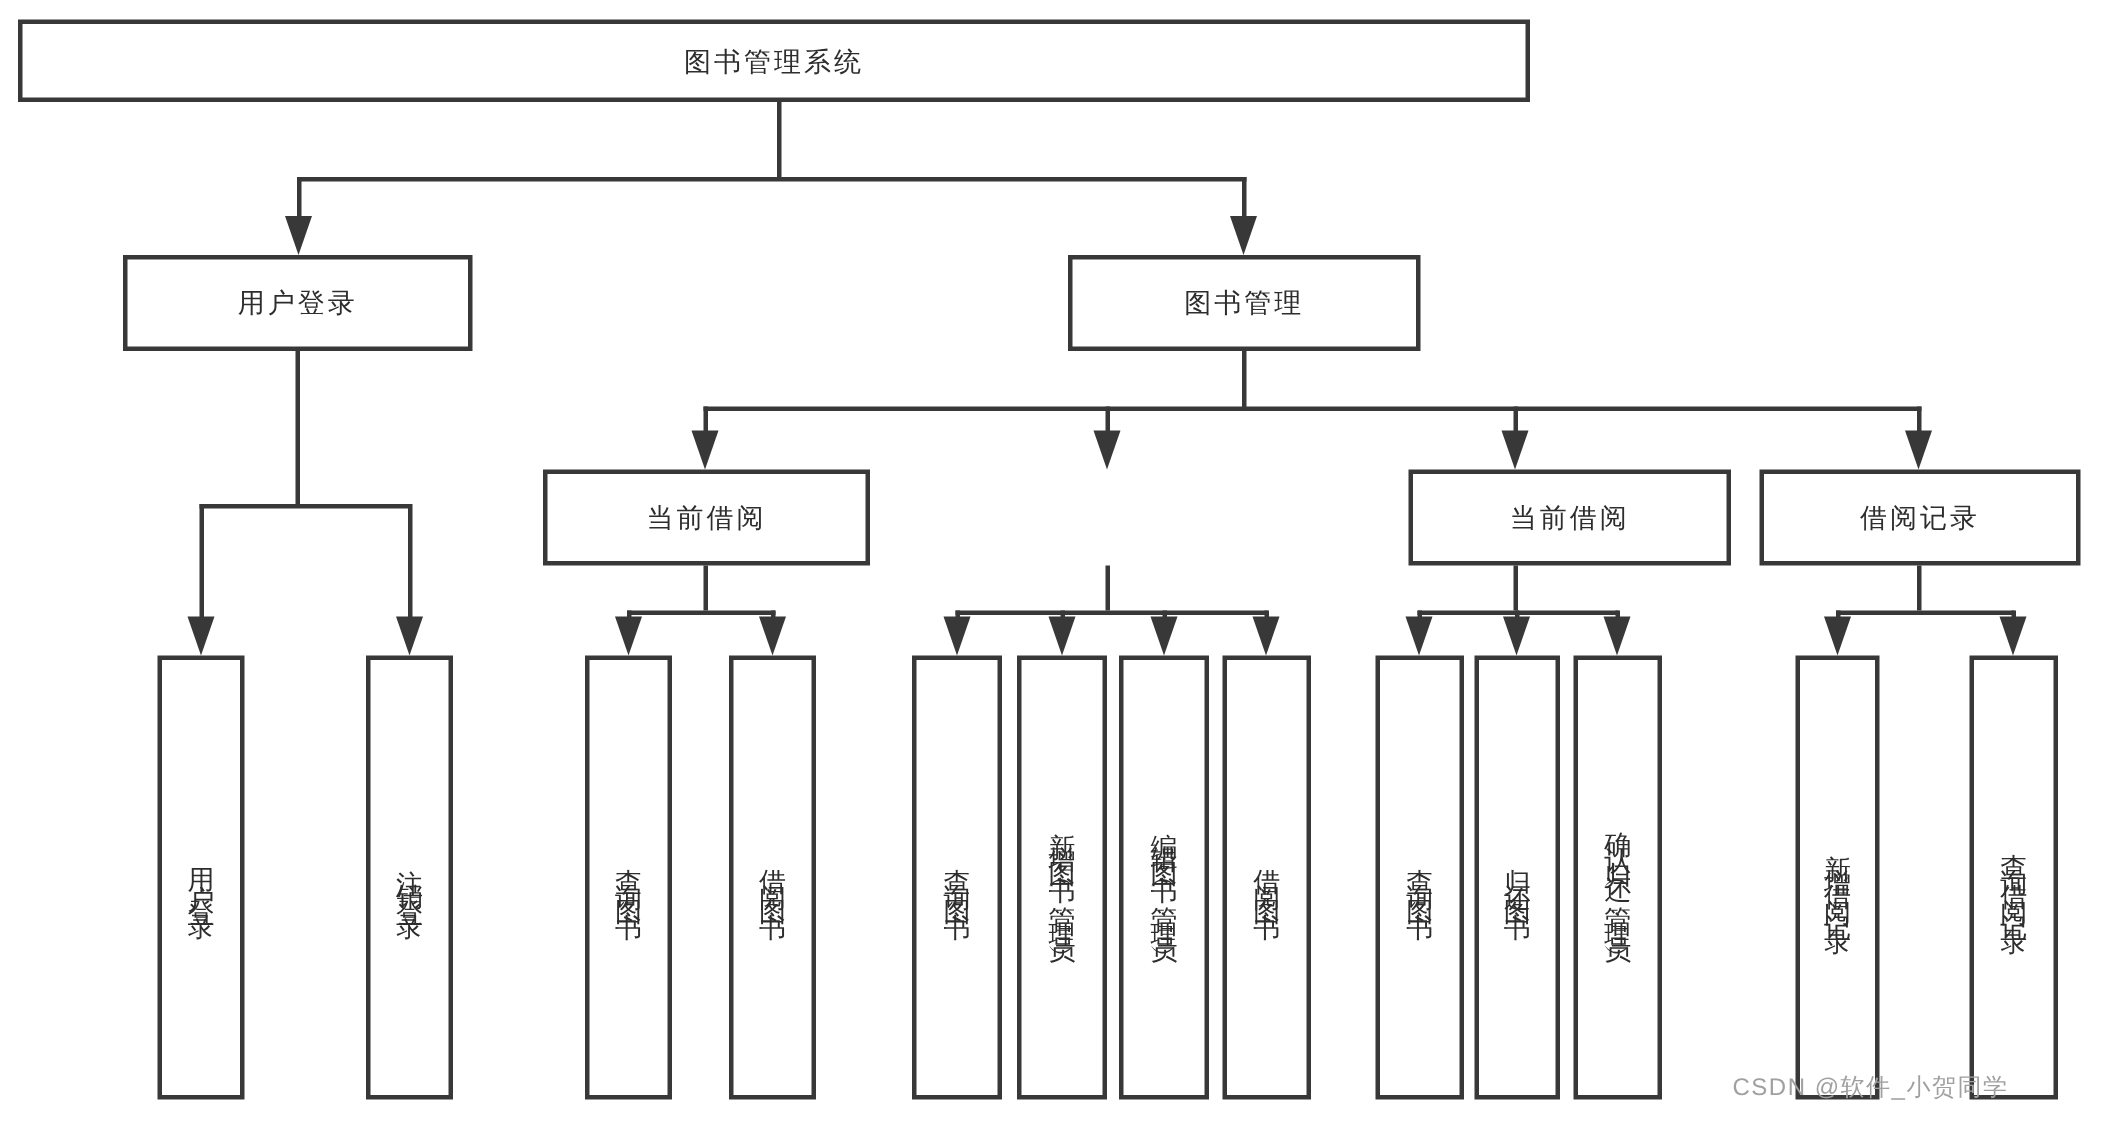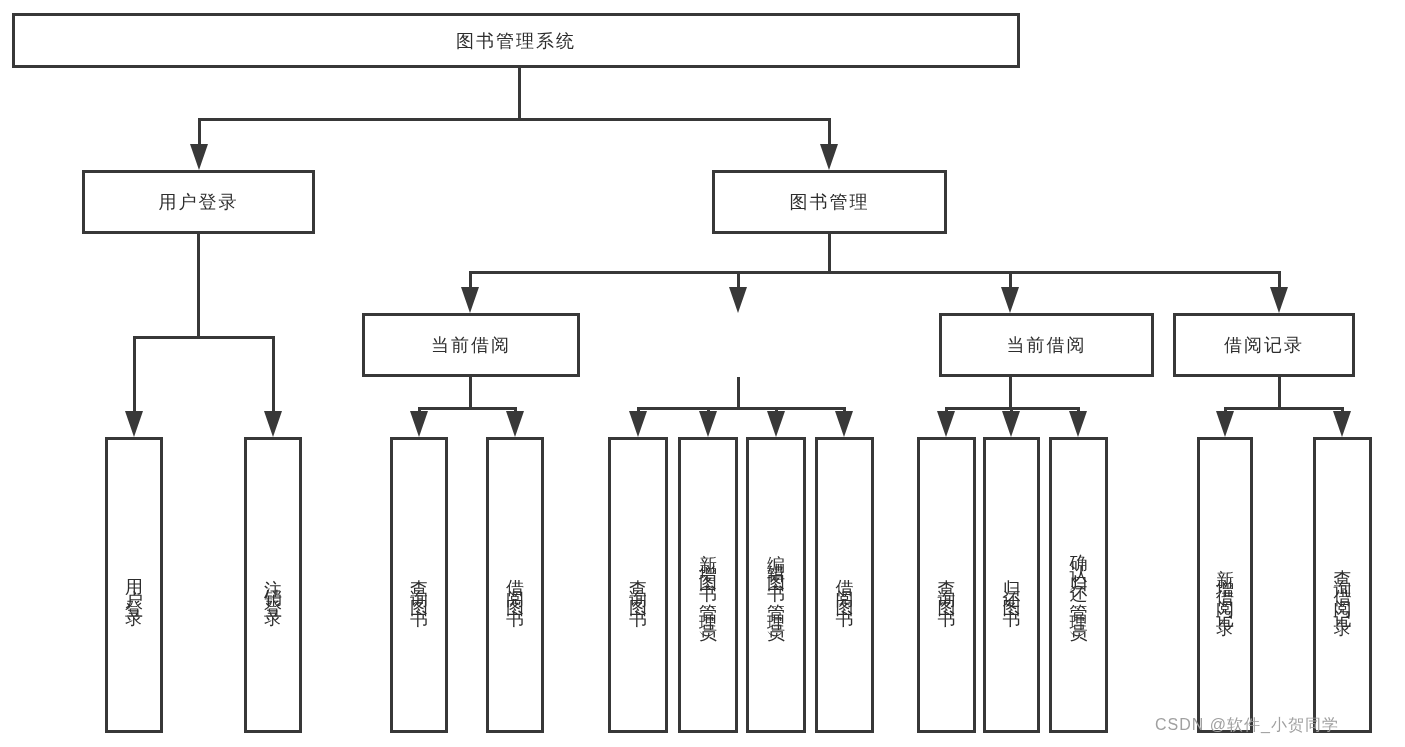--- a/index.html
+++ b/index.html
@@ -47,21 +47,21 @@
 
   <div class="box" style="left:362px;top:313px;width:218px;height:64px;">
     <span>当前借阅</span>
   </div>
 
 
   <div class="box" style="left:903px;top:313px;width:215px;height:64px;margin-left:36px;">
     <span>当前借阅</span>
   </div>
 
-  <div class="box" style="left:1173px;top:313px;width:182px;height:64px;">
+  <div class="box" style="left:1173px;top:313px;width:214px;height:64px;">
     <span>借阅记录</span>
   </div>
 
   <div class="box vbox" style="left:105px;top:437px;width:58px;height:296px;">
     <span>用户登录</span>
   </div>
   <div class="box vbox" style="left:244px;top:437px;width:58px;height:296px;">
     <span>注销登录</span>
   </div>
 

